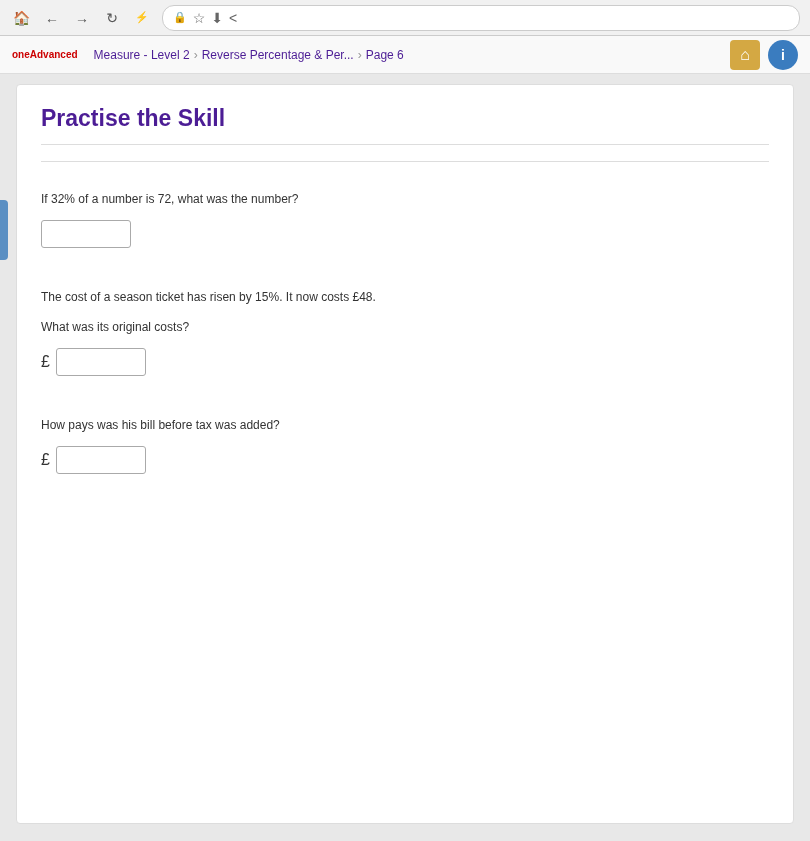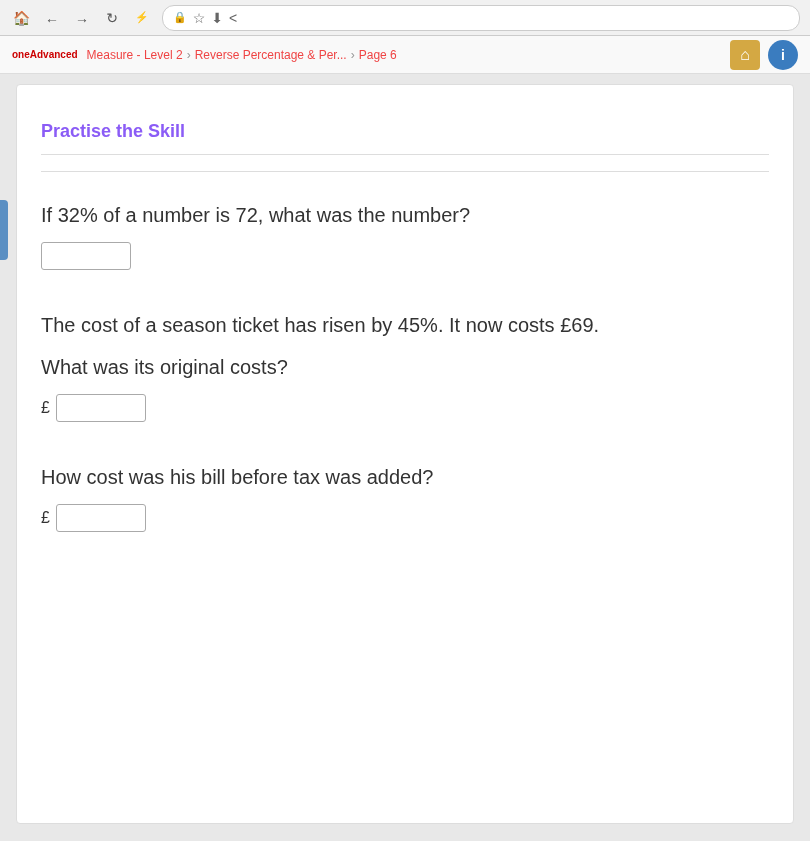--- a/index.html
+++ b/index.html
@@ -73,29 +73,29 @@
       align-items: center;
       padding: 0 12px;
       gap: 0;
       border-bottom: 1px solid #ddd;
     }
 
     .breadcrumb-item {
       display: flex;
       align-items: center;
       font-size: 12px;
-      color: #ef4444;
+      color: #4c1d95;
       gap: 4px;
     }
 
     .breadcrumb-item.brand {
       font-size: 10px;
       color: #c00;
       font-weight: bold;
-      margin-right: 9px;
+      margin-right: 16px;
     }
 
     .breadcrumb-separator {
       margin: 0 4px;
       color: #999;
       font-size: 12px;
     }
 
     .breadcrumb-icons {
       margin-left: auto;
@@ -135,36 +135,35 @@
     .main-content {
       background: white;
       margin: 10px 16px;
       border: 1px solid #ddd;
       border-radius: 4px;
       padding: 20px 24px 30px;
       min-height: 740px;
     }
 
     .page-title {
-      font-size: 18px;
+      font-size: 23px;
       font-weight: bold;
-      color: #8b5cf6;
+      color: #4c1d95;
       margin-bottom: 16px;
       padding-bottom: 12px;
       border-bottom: 1px solid #ddd;
-      margin-top: 16px;
     }
 
     .question-block {
       margin-bottom: 30px;
       padding-top: 10px;
     }
 
     .question-text {
-      font-size: 20px;
+      font-size: 12px;
       color: #333;
       line-height: 1.5;
       margin-bottom: 12px;
     }
 
     .answer-row {
       display: flex;
       align-items: center;
       gap: 6px;
       margin-top: 8px;
@@ -257,29 +256,29 @@
   <hr class="divider">
 
   <div class="question-block">
     <div class="question-text">If 32% of a number is 72, what was the number?</div>
     <div class="answer-row">
       <input class="answer-input" type="text" style="">
     </div>
   </div>
 
   <div class="question-block">
-    <div class="question-text">The cost of a season ticket has risen by 45%. It now costs £69.</div>
+    <div class="question-text">The cost of a season ticket has risen by 15%. It now costs £48.</div>
     <div class="question-text">What was its original costs?</div>
     <div class="answer-row">
       <span class="answer-prefix">£</span>
       <input class="answer-input" type="text" style="">
     </div>
   </div>
 
   <div class="question-block">
-    <div class="question-text">How cost was his bill before tax was added?</div>
+    <div class="question-text">How pays was his bill before tax was added?</div>
     <div class="answer-row">
       <span class="answer-prefix">£</span>
       <input class="answer-input" type="text" style="">
     </div>
   </div>
 
 </div>
 
 </body></html>

